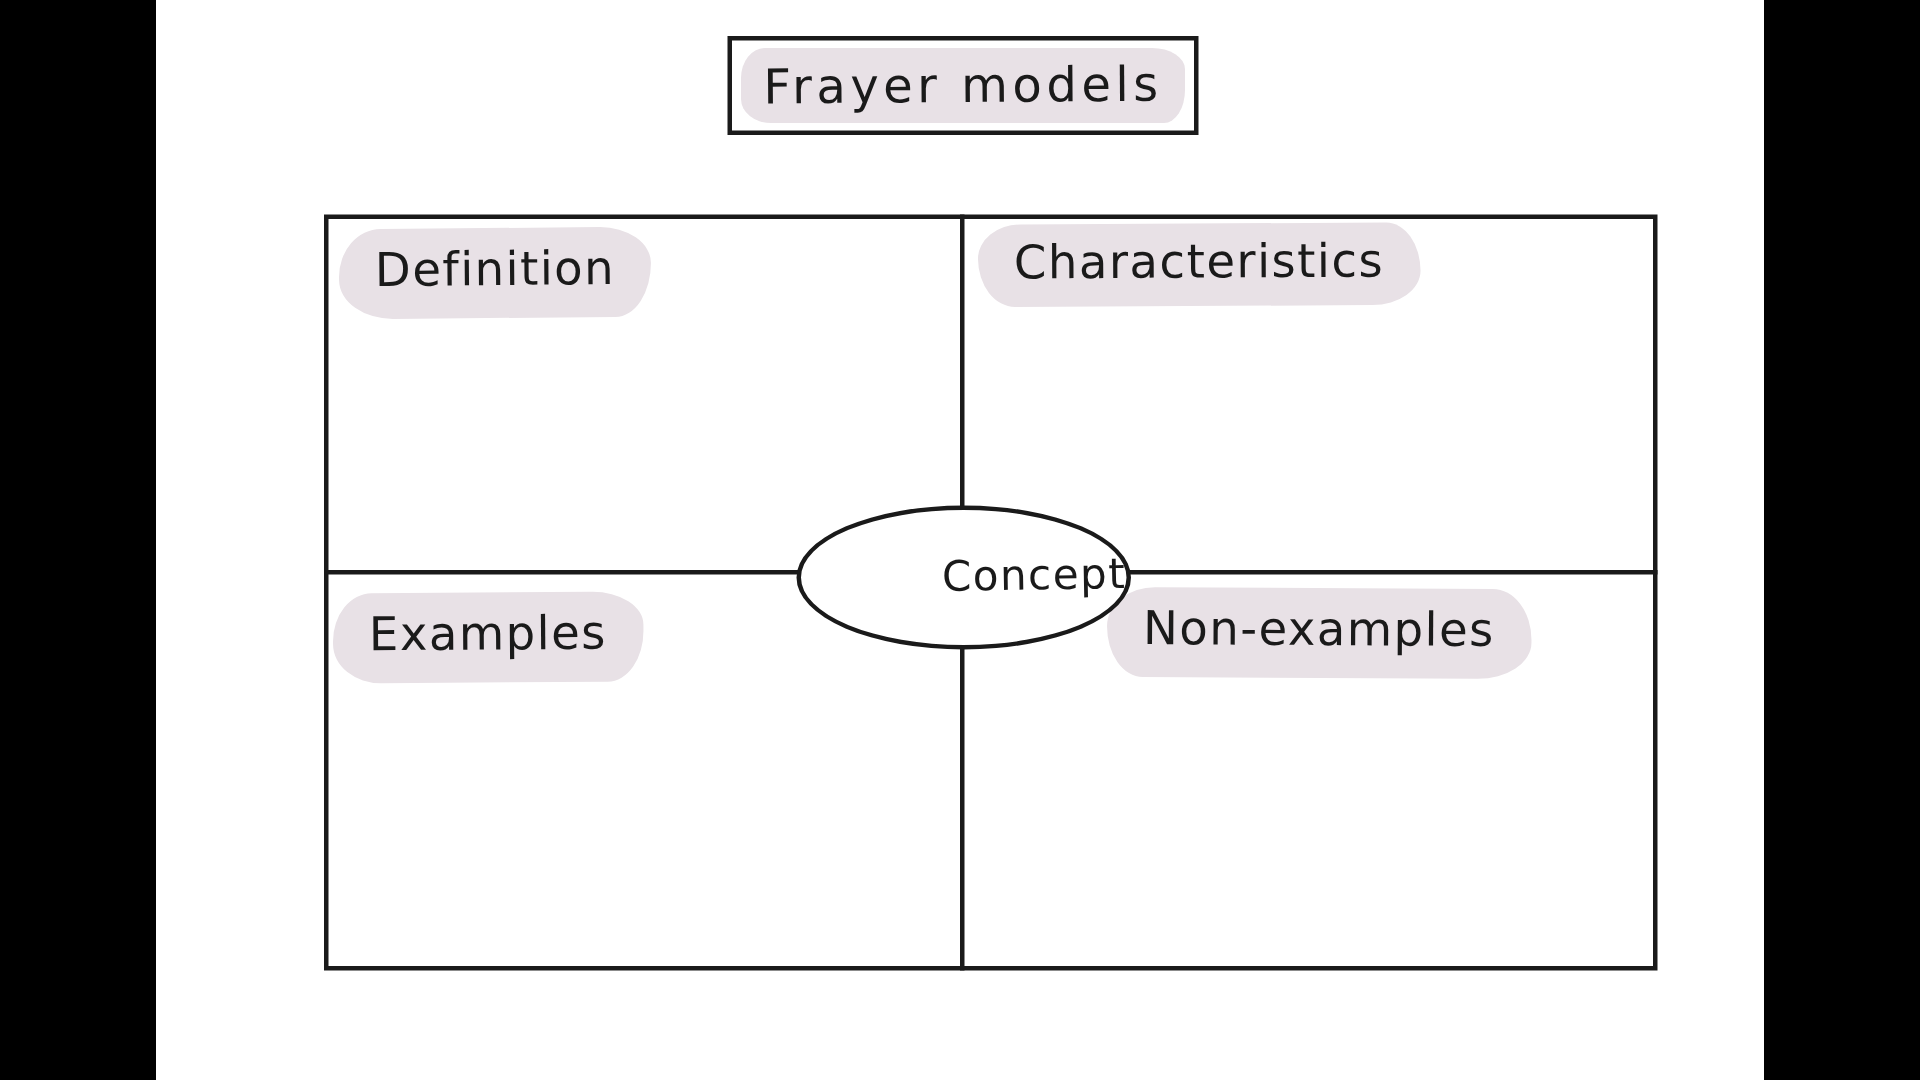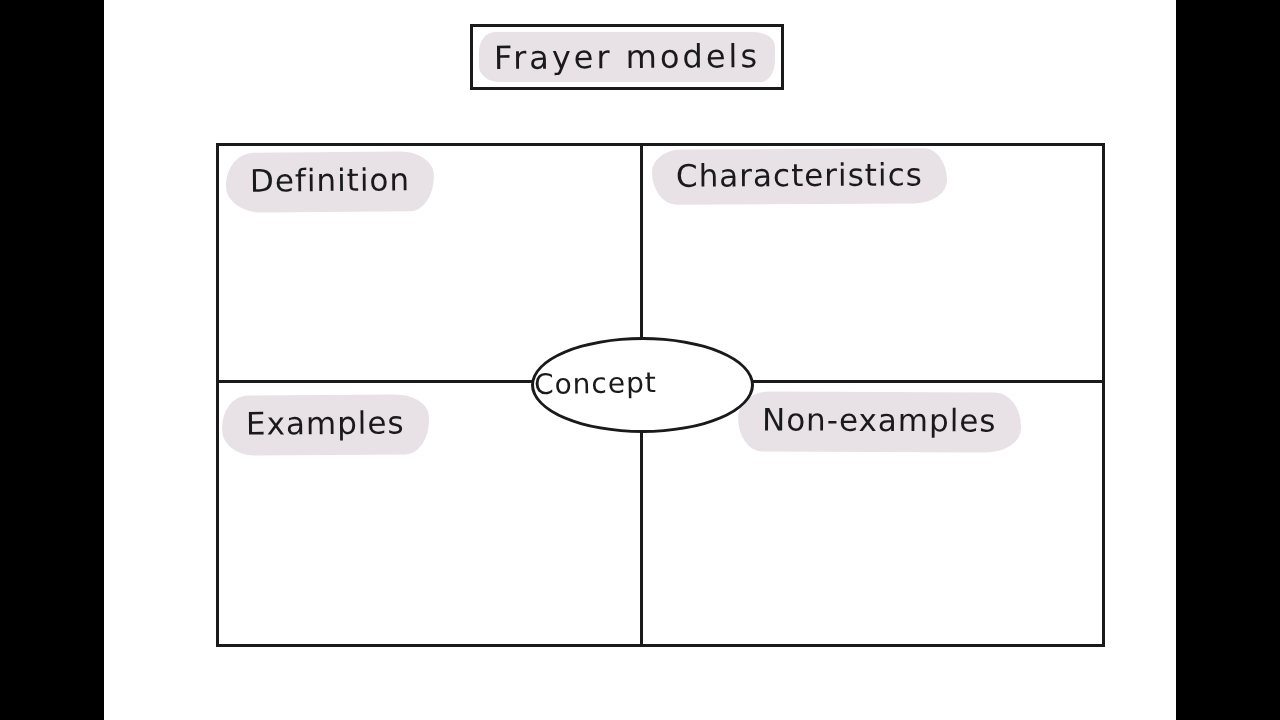--- a/index.html
+++ b/index.html
@@ -20,21 +20,21 @@
     position: absolute;
     left: 104px;
     top: 0;
     width: 1072px;
     height: 720px;
     background: var(--paper, #ffffff);
   }
   
   .title-box {
     position: absolute;
-    left: 470px;
+    left: 485px;
     top: 24px;
     width: 314px;
     height: 66px;
     background: var(--paper, #ffffff);
     border: 3px solid var(--ink, #1a1a1a);
     box-sizing: border-box;
     display: flex;
     align-items: center;
     justify-content: center;
     z-index: 3;
@@ -91,21 +91,21 @@
     left: 531px;
     top: 337px;
     width: 223px;
     height: 96px;
     background: var(--paper, #ffffff);
     border: 3px solid var(--ink, #1a1a1a);
     border-radius: 50%;
     box-sizing: border-box;
     display: flex;
     align-items: center;
-    justify-content: flex-start;
+    justify-content: flex-end;
     z-index: 4;
   }
   .concept-text {
     font-size: 28px;
     letter-spacing: 1px;
     transform: rotate(-1deg);
     padding-bottom: 4px;
   }
   
   .quad-label {

